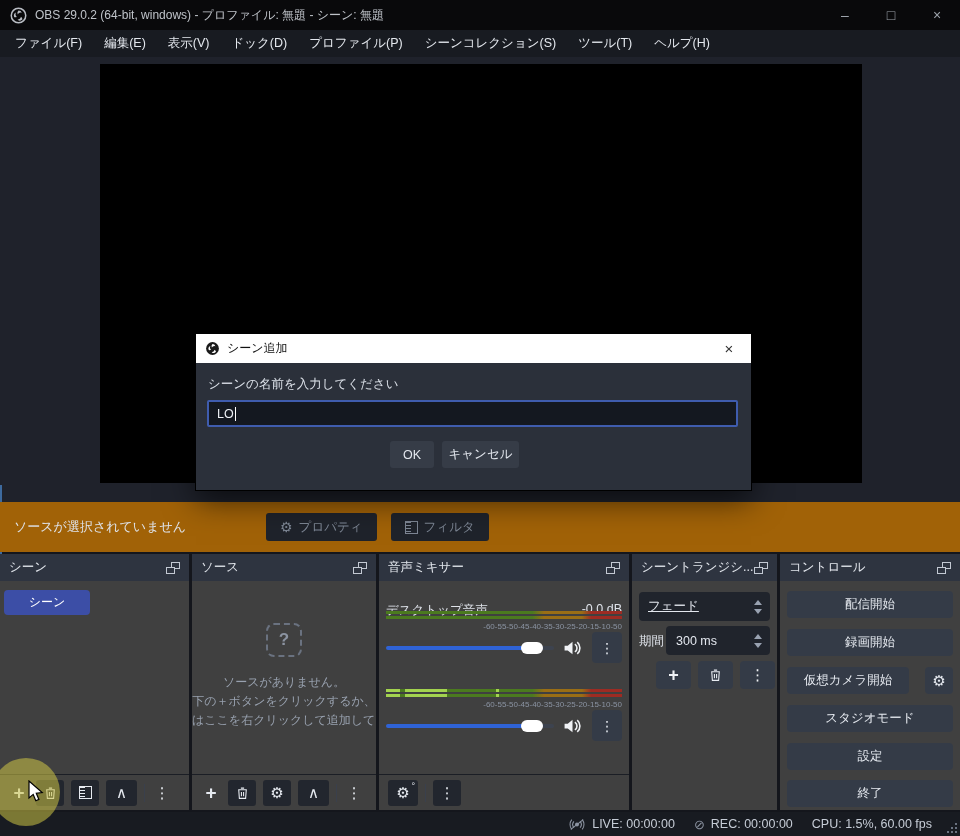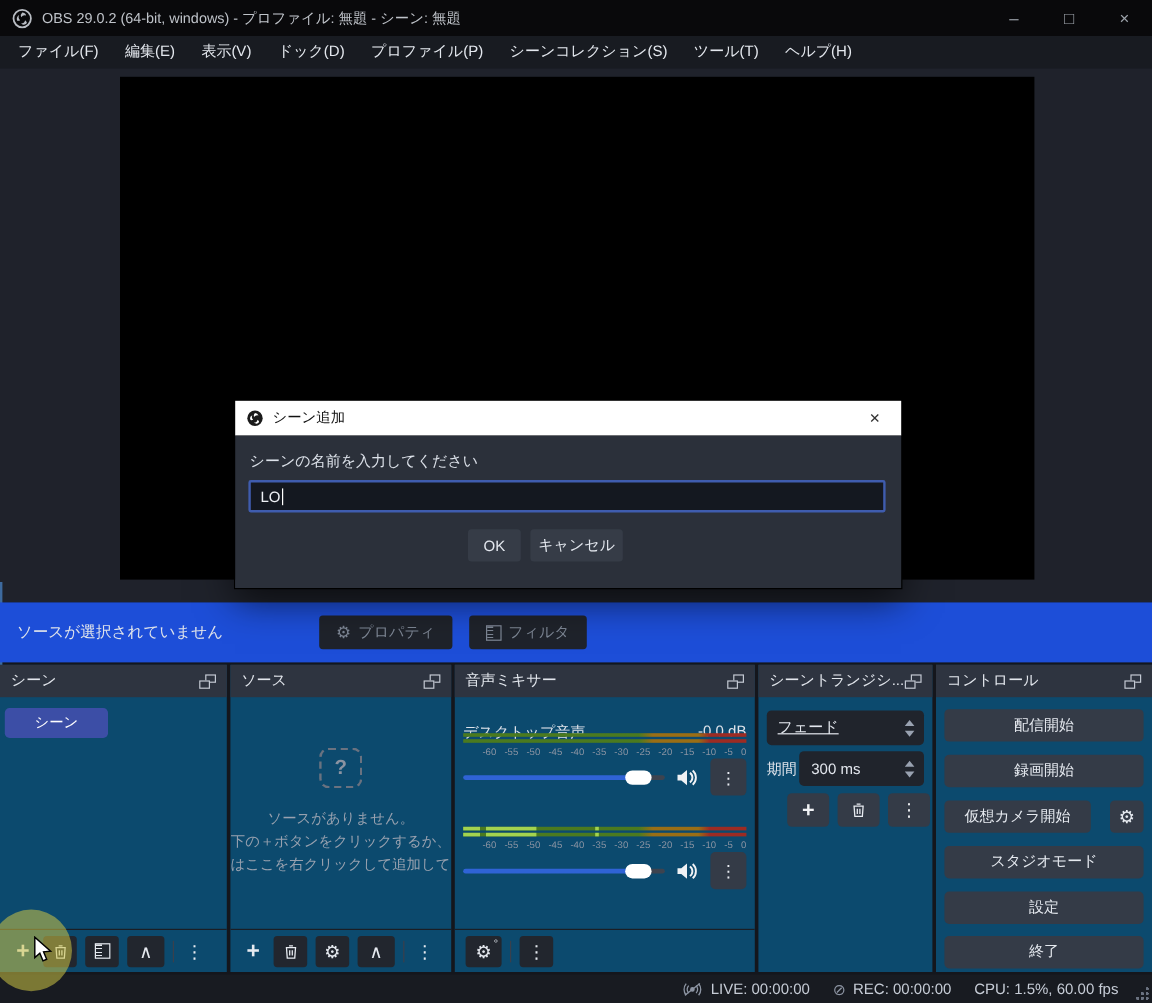--- a/index.html
+++ b/index.html
@@ -23,33 +23,33 @@
   
   .menubar { left:0; top:30px; width:960px; height:27px; background:#181b21; display:flex; align-items:center; padding-left:4px; }
   .menu-item { padding:0 11px; font-size:12.5px; color:#e4e8ee; line-height:27px; white-space:nowrap; }
 
   
   .workspace { left:0; top:57px; width:960px; height:445px; background:#1f222b; }
   .canvas { left:100px; top:64px; width:762px; height:419px; background:#000; }
   .left-accent { left:0; top:485px; width:2px; height:72px; background:#3d6a9e; }
 
   
-  .toolbar-row { left:0; top:502px; width:960px; height:50px; background:#1d4ed8; display:flex; align-items:center; }
+  .toolbar-row { left:0; top:502px; width:960px; height:50px; background:#a16207; display:flex; align-items:center; }
   .tb-status { margin-left:14px; font-size:13px; color:#dfe3ea; }
   .tb-btn { height:28px; border-radius:3px; background:#1f232b; color:#7d8694; font-size:12.5px;
             display:flex; align-items:center; gap:6px; padding:0 14px; }
   .tb-btn.properties { margin-left:80px; }
   .tb-btn.filters { margin-left:14px; }
   .tb-btn .g { font-size:14px; }
   .filter-glyph { width:13px; height:13px; border:1.5px solid currentColor; position:relative; }
   .filter-glyph::before { content:""; position:absolute; left:0; top:0; bottom:0; width:50%;
      background:repeating-linear-gradient(180deg, currentColor 0 1px, transparent 1px 3px); }
 
   
-  .dock { position:absolute; top:554px; height:256px; background:#0c4a6e; }
+  .dock { position:absolute; top:554px; height:256px; background:#404040; }
   .dock-header { position:absolute; left:0; top:0; right:0; height:27px; background:#2e3440;
      display:flex; align-items:center; padding:0 9px; font-size:12.5px; color:#e2e6ec; }
   .popout { margin-left:auto; width:14px; height:12px; position:relative; }
   .popout i { position:absolute; border:1.5px solid #c3c9d3; display:block; }
   .popout .back { right:0; top:0; width:9px; height:7px; }
   .popout .front { left:0; bottom:0; width:9px; height:7px; background:#2e3440; }
   .dock-body { position:absolute; left:0; top:27px; right:0; bottom:0; overflow:hidden; }
 
   .dock-toolbar { position:absolute; left:0; right:0; bottom:0; height:36px; border-top:1px solid #1b1e25;
      display:flex; align-items:center; gap:7px; padding:0 9px; }
@@ -73,21 +73,21 @@
 
   
   .dock-mixer { left:379px; width:250px; }
   .channel { position:absolute; left:7px; right:7px; height:78px; }
   .ch-head { position:absolute; left:0; right:0; top:0; display:flex; justify-content:space-between;
      font-size:12.5px; color:#dfe3ea;margin-top:12px; }
   .meter { position:absolute; left:0; right:0; top:21px; height:8px; }
   .meter .bar { position:relative; height:3px; margin-bottom:2px;
      background:linear-gradient(90deg,#4b7a1f 0%,#4b7a1f 62%,#9a6e15 67%,#9a6e15 83%,#9d2b23 87%,#9d2b23 100%); }
   .live-seg { position:absolute; top:0; height:3px; background:#a3d34f; }
-  .ticks { position:absolute; left:0; right:0; top:32px; display:flex; justify-content:space-between;
+  .ticks { position:absolute; left:0; right:0; top:32px; display:flex; justify-content:flex-end;
      font-size:8px; color:#8a93a2;margin-left:16px; }
   .slider-row { position:absolute; left:0; right:40px; top:47px; height:22px; display:flex; align-items:center; }
   .slider { position:relative; flex:1; height:4px; border-radius:2px;
      background:linear-gradient(90deg,#2f63d6 0 87%,#3d434f 87% 100%); }
   .slider-handle { position:absolute; left:87%; top:-4px; width:22px; height:12px; background:#fff;
      border-radius:6px; transform:translateX(-50%); }
   .speaker { margin-left:9px; width:19px; height:16px; flex:0 0 auto; }
   .ch-menu { position:absolute; right:0; top:42px; width:30px; height:31px; background:#343b47;
      border-radius:4px; color:#e6eaf0; font-size:14px; display:flex; align-items:center; justify-content:center; }
   .mixer-gear { position:relative; }

